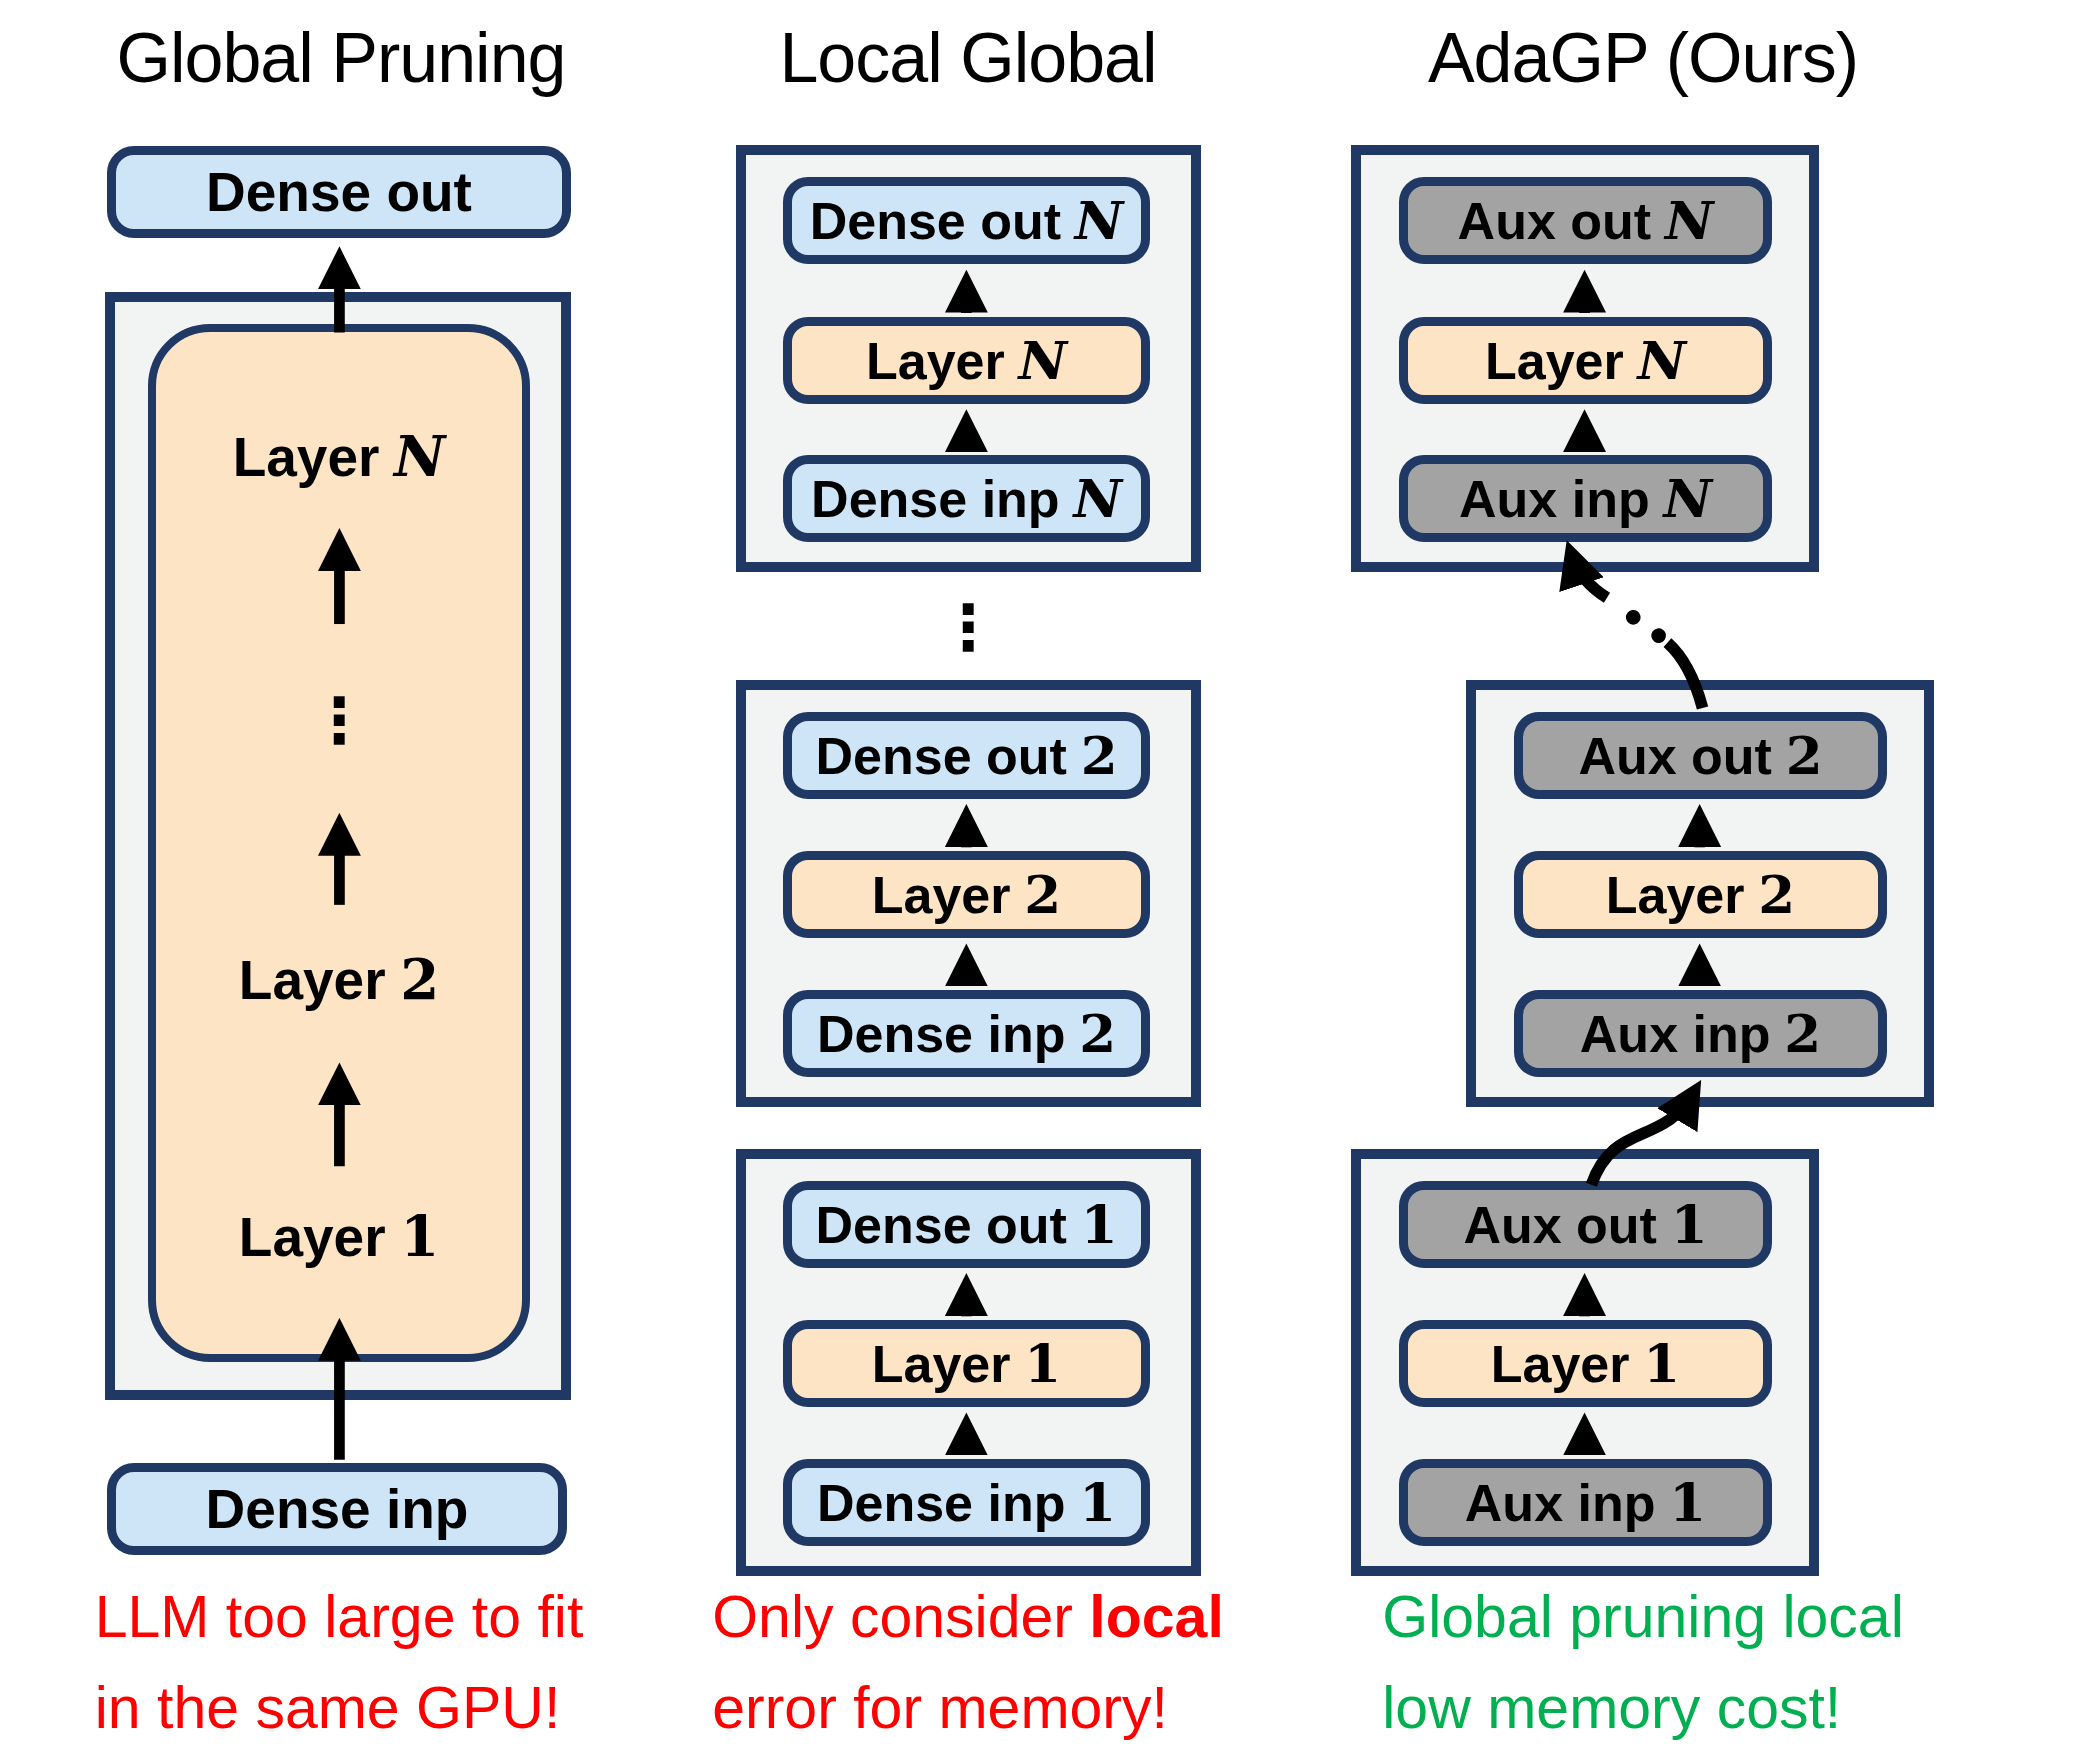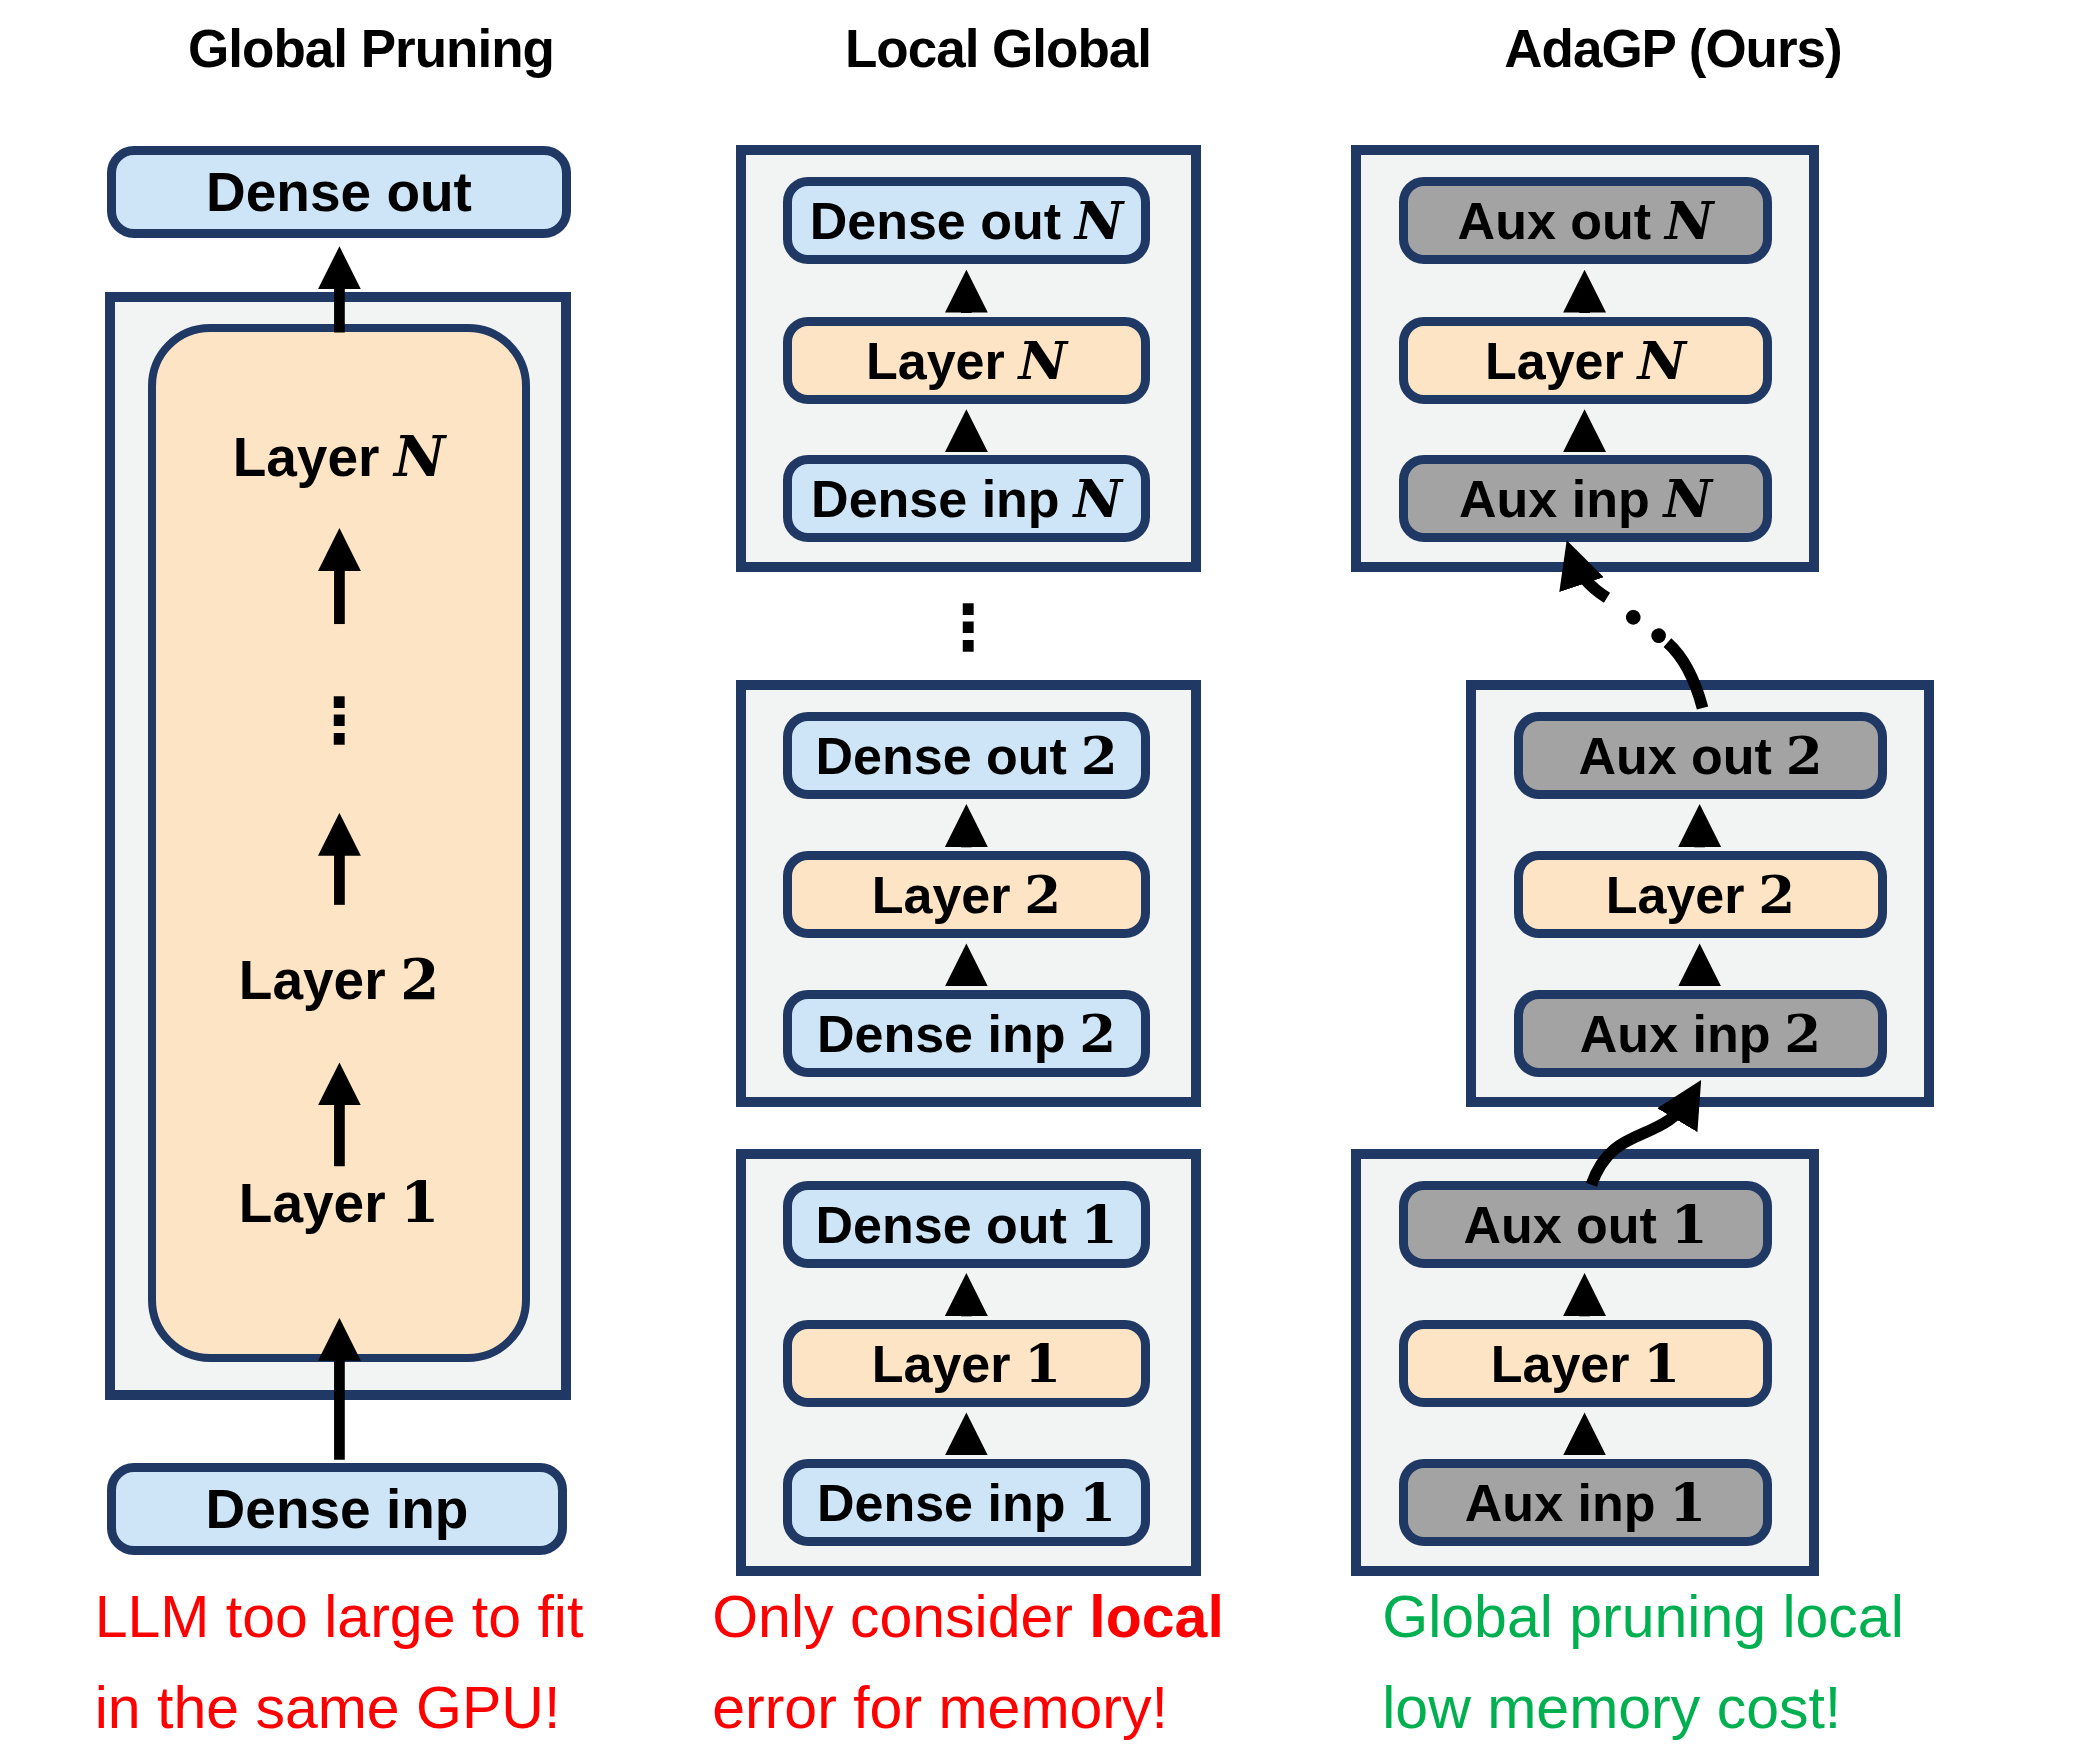--- a/index.html
+++ b/index.html
@@ -2,21 +2,21 @@
 <html><head>
 <meta charset="utf-8">
 <style>
   html,body{margin:0;padding:0;background:#fff;}
   .canvas{
     position:relative;width:2080px;height:1759px;background:#ffffff;
     font-family:"Liberation Sans",sans-serif;overflow:hidden;
   }
   .title{
     position:absolute;transform:translateX(-50%);top:17.6px;
-    font-size:53px;font-weight:700;color:#000;white-space:nowrap;letter-spacing:-1px;margin-left:30px;
+    font-size:70px;font-weight:400;color:#000;white-space:nowrap;letter-spacing:-1px;
   }
   .panel{
     position:absolute;background:#f2f3f3;border:10.7px solid #203864;box-sizing:border-box;
   }
   .bigpill{
     position:absolute;box-sizing:border-box;border:9.8px solid #203864;border-radius:27px;
     background:#cde5f6;display:flex;align-items:center;justify-content:center;
     font-size:55px;font-weight:700;color:#000;white-space:nowrap;
   }
   .xl-orange{
@@ -69,21 +69,21 @@
   <div class="layer-label" style="left:339px;top:423px">
     <span>Layer</span><span class="sfx it">N</span>
   </div>
 
   <div class="dots" style="left:339px;top:690px">⋮</div>
 
   <div class="layer-label" style="left:339px;top:946px">
     <span>Layer</span><span class="sfx">2</span>
   </div>
 
-  <div class="layer-label" style="left:339px;top:1169px">
+  <div class="layer-label" style="left:339px;top:1203px">
     <span>Layer</span><span class="sfx">1</span>
   </div>
 
   <div class="bigpill" style="left:107px;top:1463px;width:460px;height:92px">
     <span>Dense inp</span>
   </div>
 
   <div class="caption red" style="left:339px">
     <div>LLM too large to fit</div>
     <div>in the same GPU!</div>

